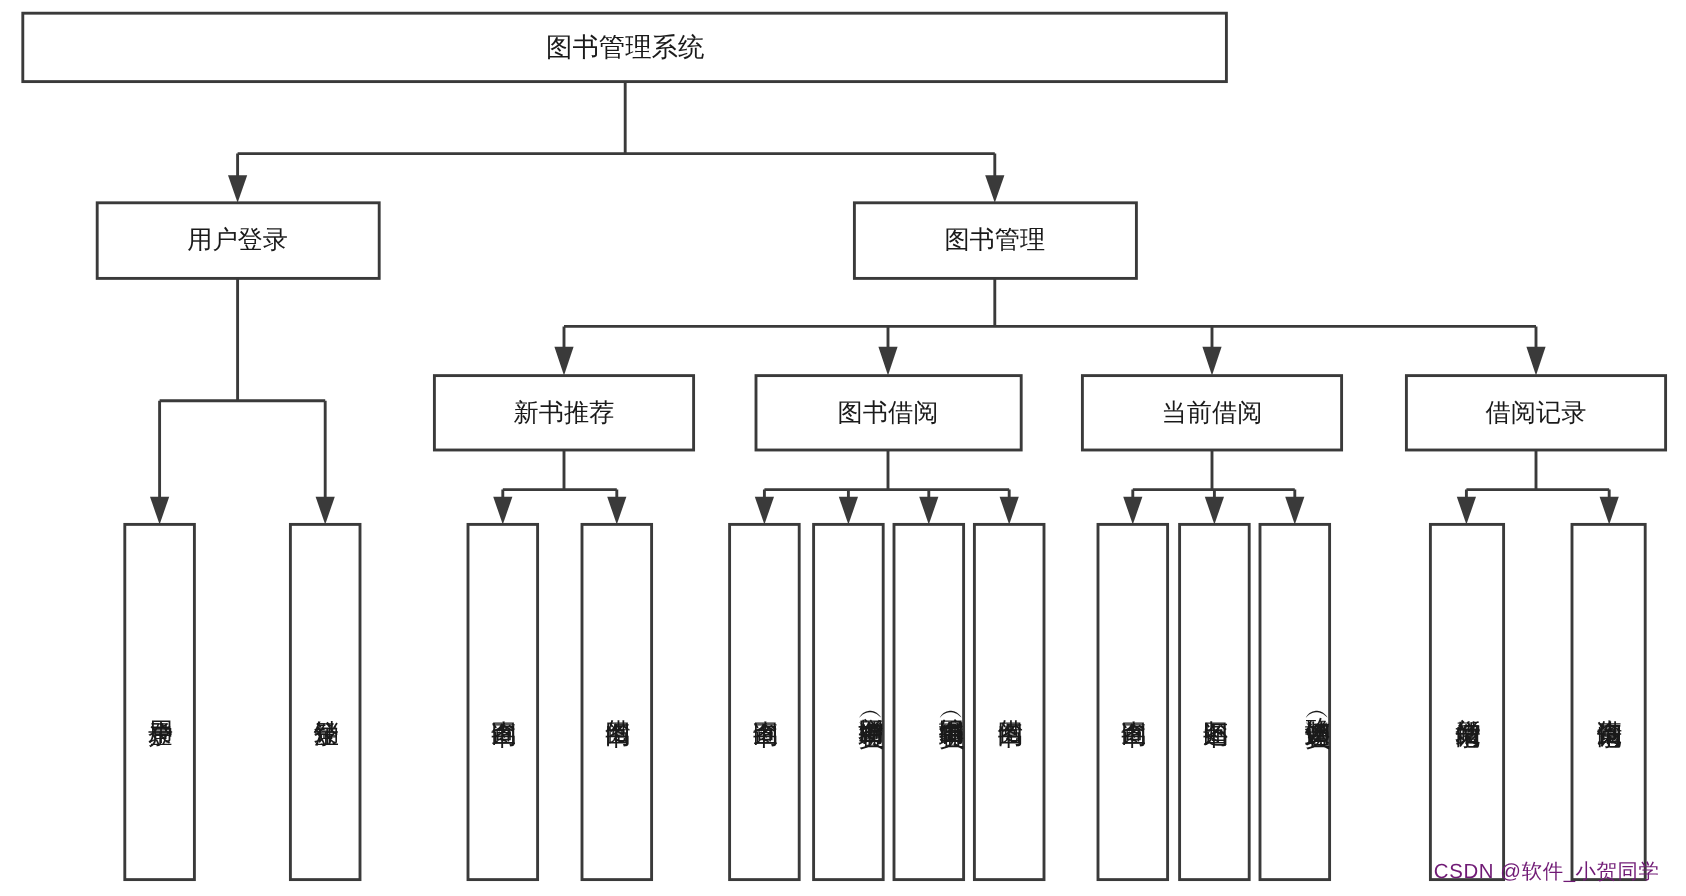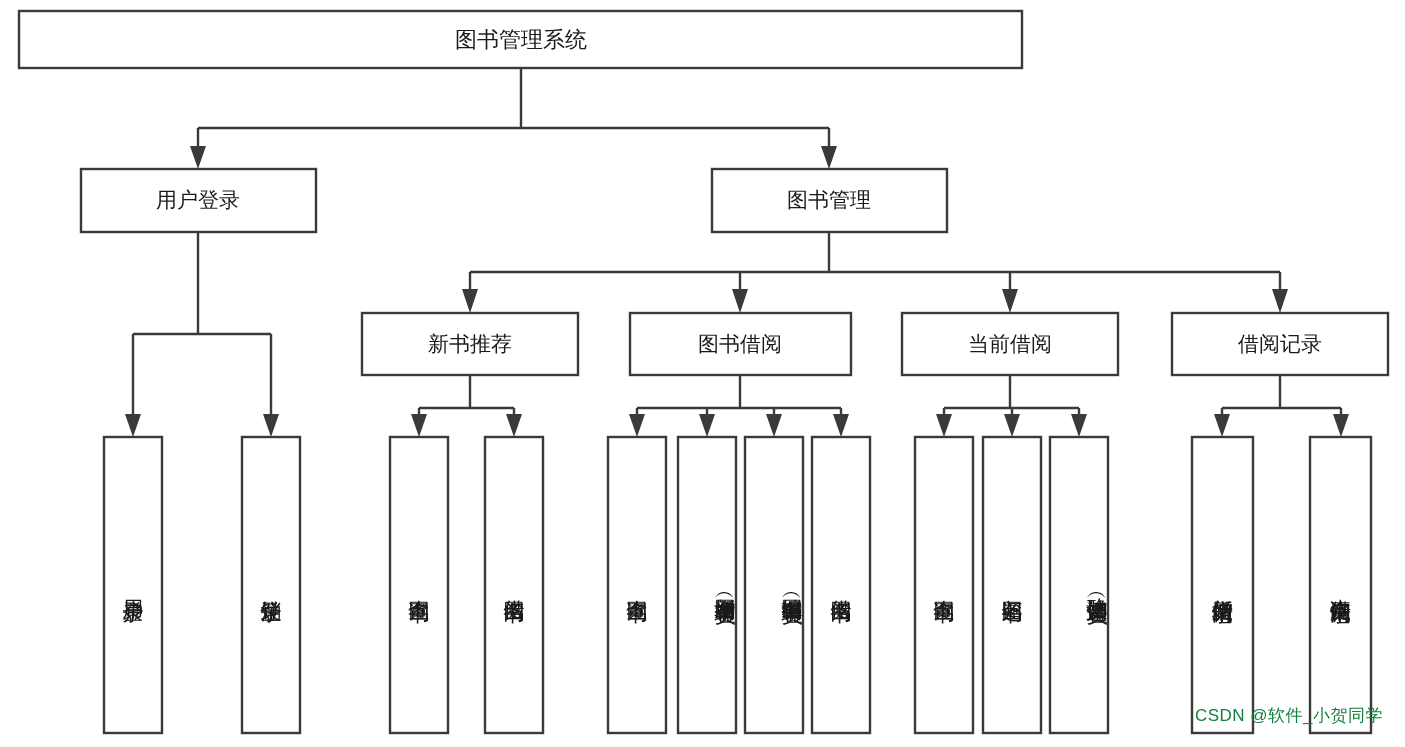--- a/index.html
+++ b/index.html
@@ -65,24 +65,24 @@
     font-size: 21px;
     line-height: 1.04;
     color: #1a1a1a;
     letter-spacing: 1px;
     white-space: nowrap;
     pointer-events: none;
   }
   .watermark {
     position: absolute;
     right: 10px;
-    bottom: 20px;
+    bottom: 9px;
     font-family: "Liberation Sans", "DejaVu Sans", sans-serif;
     font-size: 17px;
-    color: #15803d;
+    color: #701a75;
     white-space: nowrap;
     letter-spacing: 0.5px;
   }
 </style>
 </head>
 <body>
 
 <div id="diagram-root">
 
   <svg class="flow" viewBox="0 0 1405 747">

